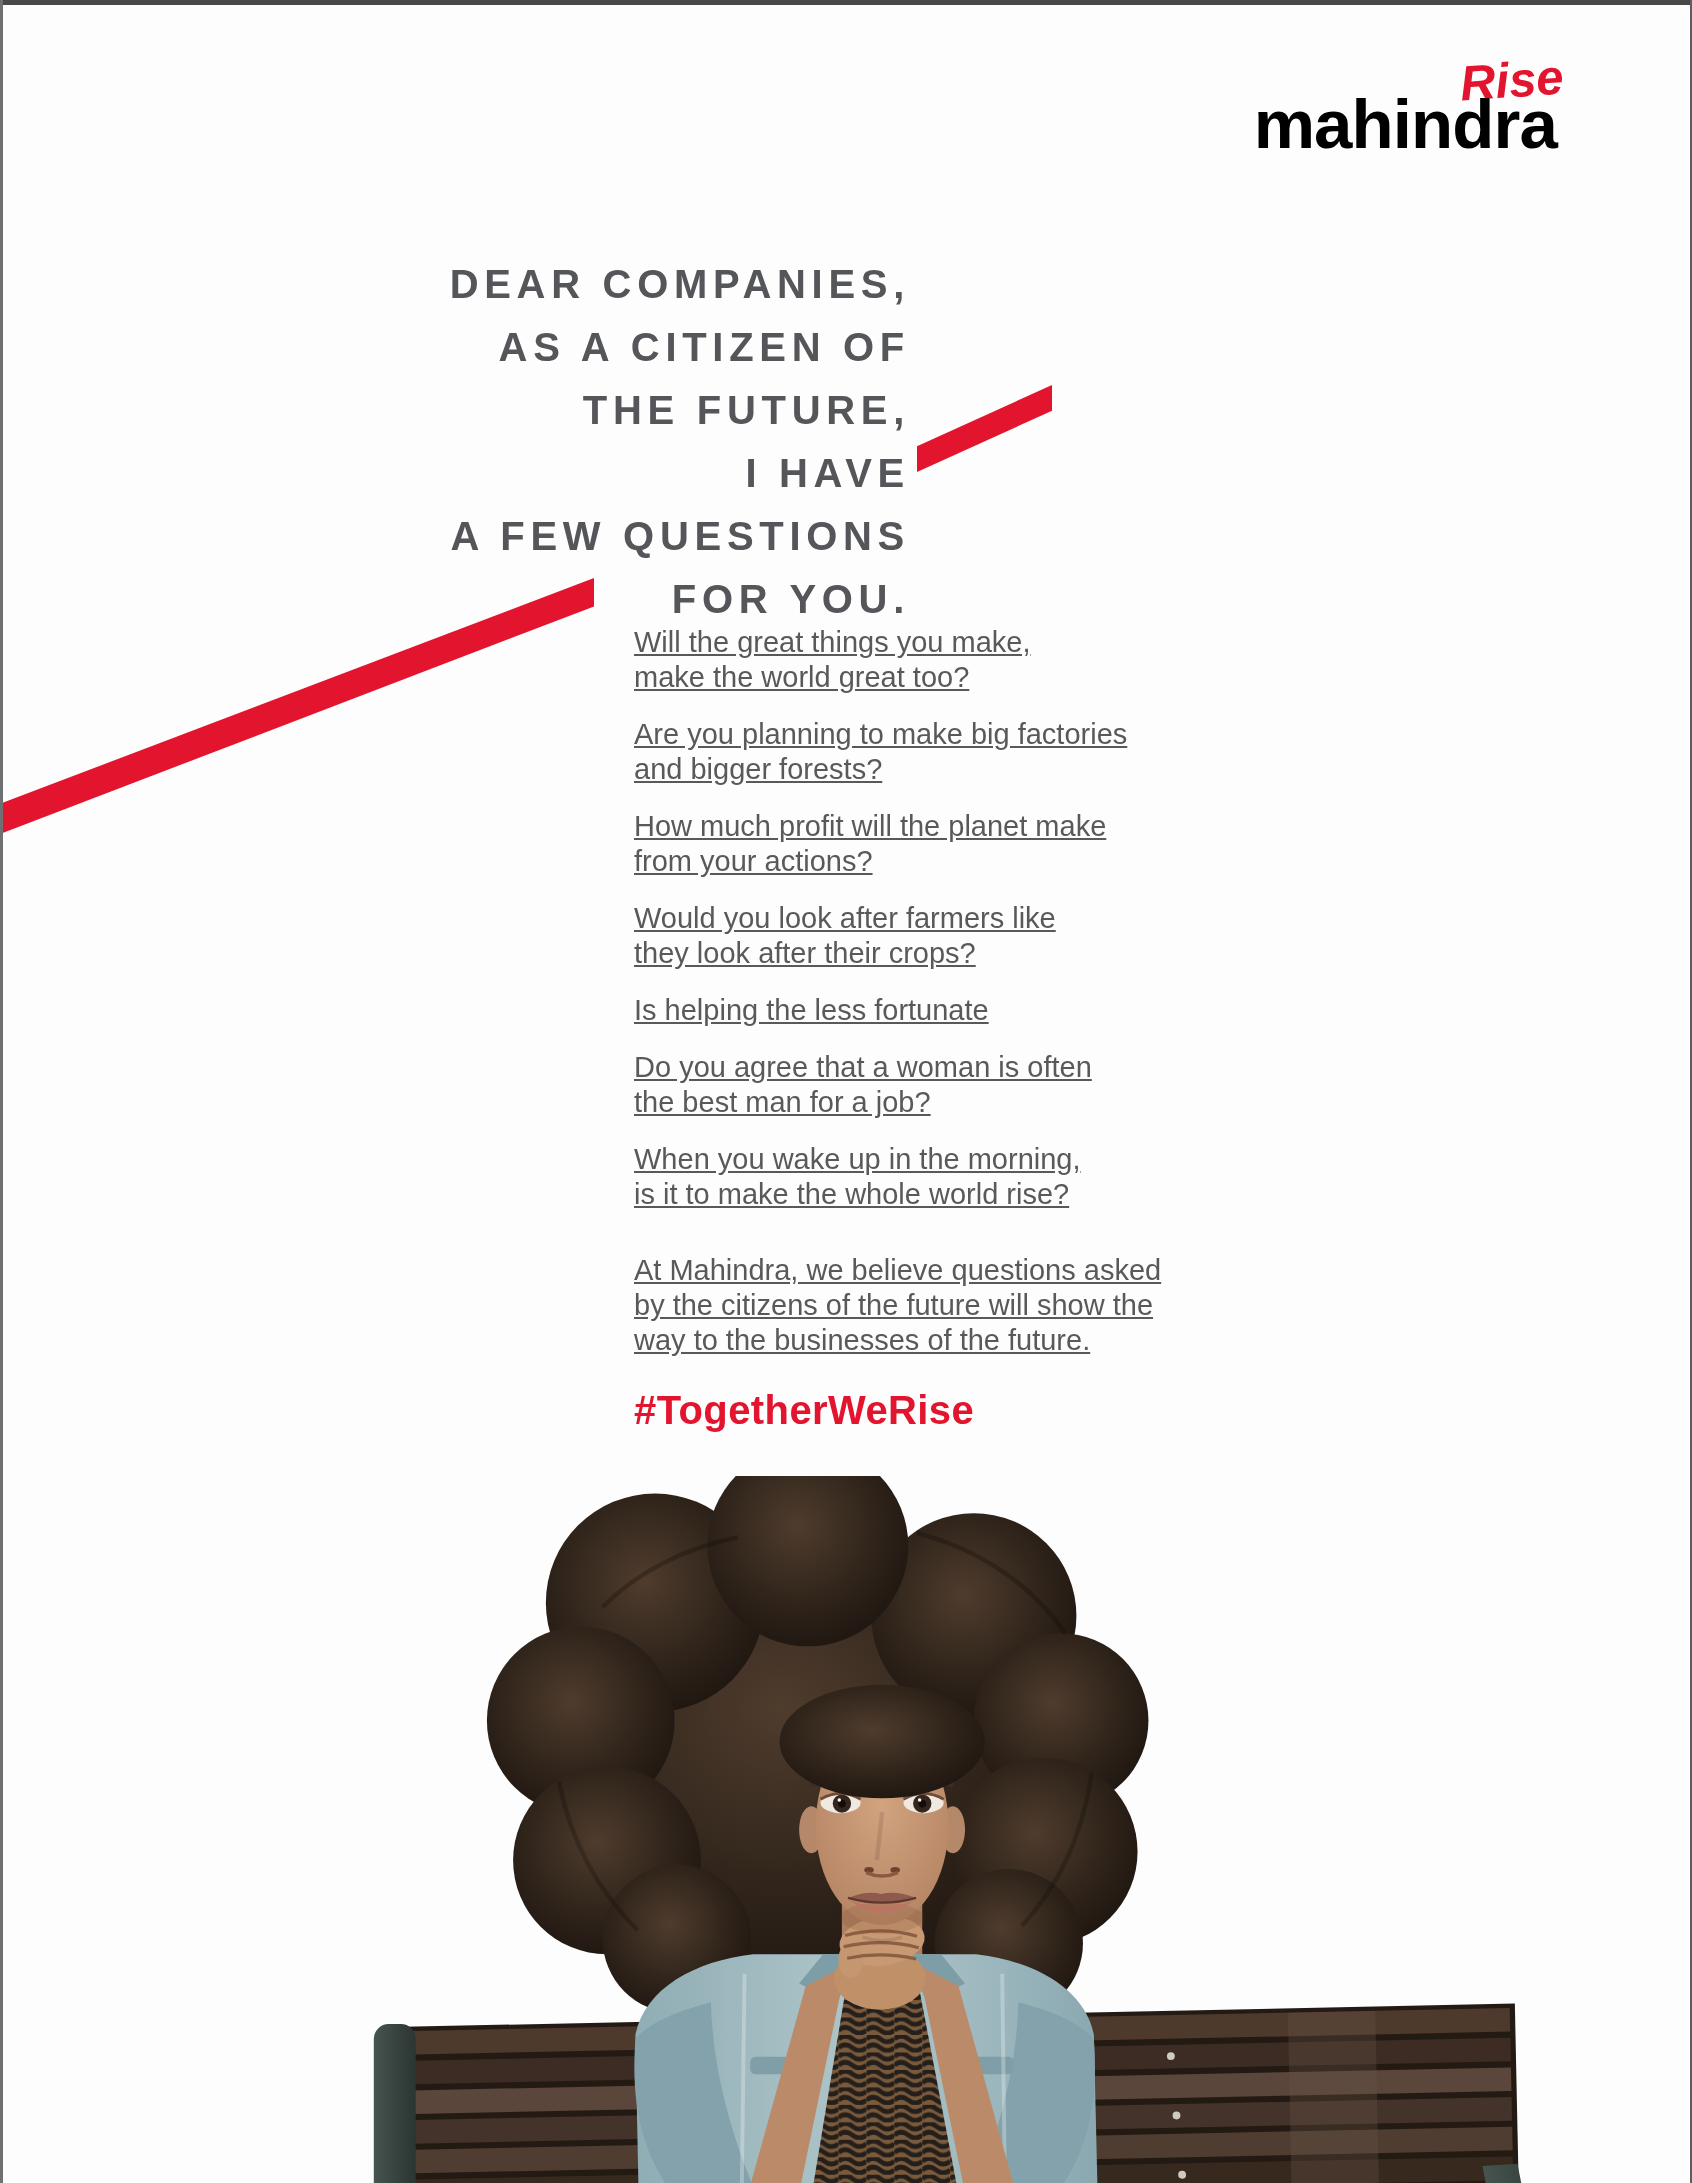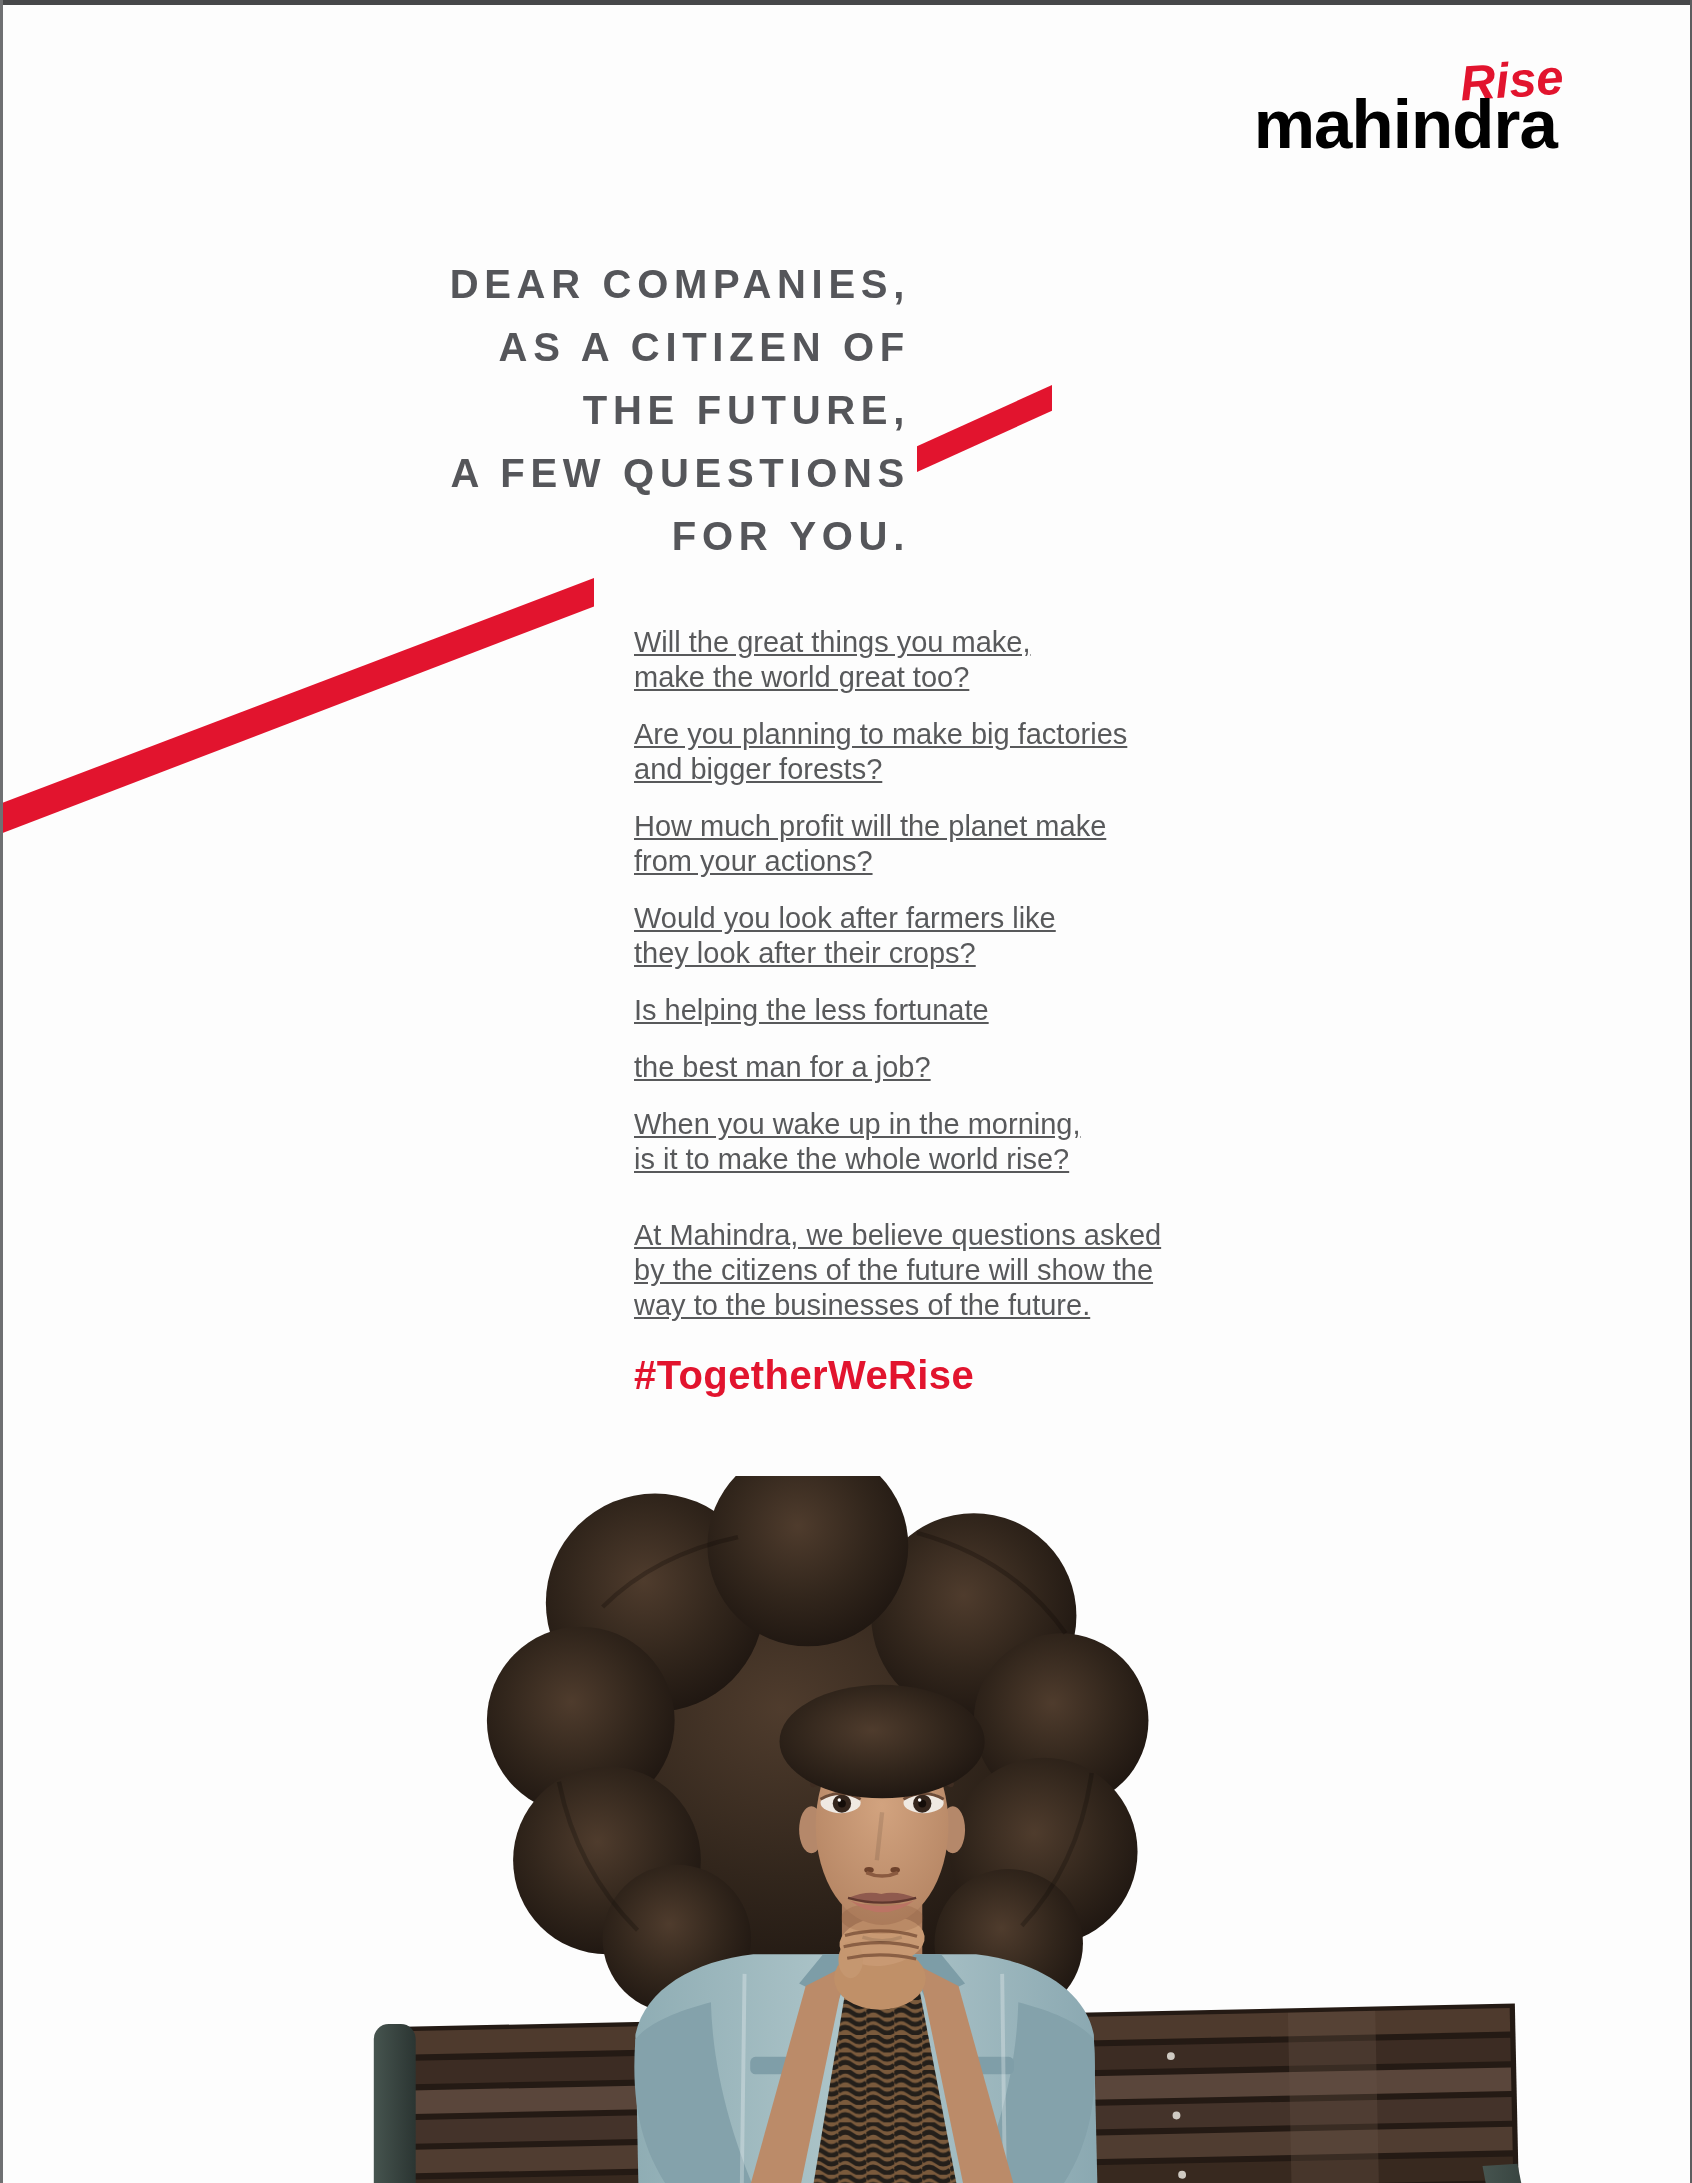--- a/index.html
+++ b/index.html
@@ -75,20 +75,21 @@
   <span class="logo-rise brand-red" style="color: rgb(226, 20, 46);">Rise</span>
   <span class="logo-word brand-red" style="color: #000000;">mahindra</span>
 
   <div class="stripe stripe-a brand-red-bg" style="background: rgb(226, 20, 46);"></div>
   <div class="stripe stripe-b brand-red-bg" style="background: rgb(226, 20, 46);"></div>
 
   <h1 class="headline" style="color: rgb(85, 86, 90);">
     <span>DEAR COMPANIES,</span>
     <span>AS A CITIZEN OF</span>
     <span>THE FUTURE,</span>
+    <span>I HAVE</span>
     <span>A FEW QUESTIONS</span>
     <span>FOR YOU.</span>
   </h1>
 
   <div class="body-copy" style="color: rgb(88, 89, 91);">
     <p>
       <span>Will the great things you make,</span>
       <span>make the world great too?</span>
     </p>
     <p>
@@ -100,20 +101,21 @@
       <span>from your actions?</span>
     </p>
     <p>
       <span>Would you look after farmers like</span>
       <span>they look after their crops?</span>
     </p>
     <p>
       <span>Is helping the less fortunate</span>
     </p>
     <p>
+      <span>Do you agree that a woman is often</span>
       <span>the best man for a job?</span>
     </p>
     <p>
       <span>When you wake up in the morning,</span>
       <span>is it to make the whole world rise?</span>
     </p>
     <p class="closing">
       <span>At Mahindra, we believe questions asked</span>
       <span>by the citizens of the future will show the</span>
       <span>way to the businesses of the future.</span>

